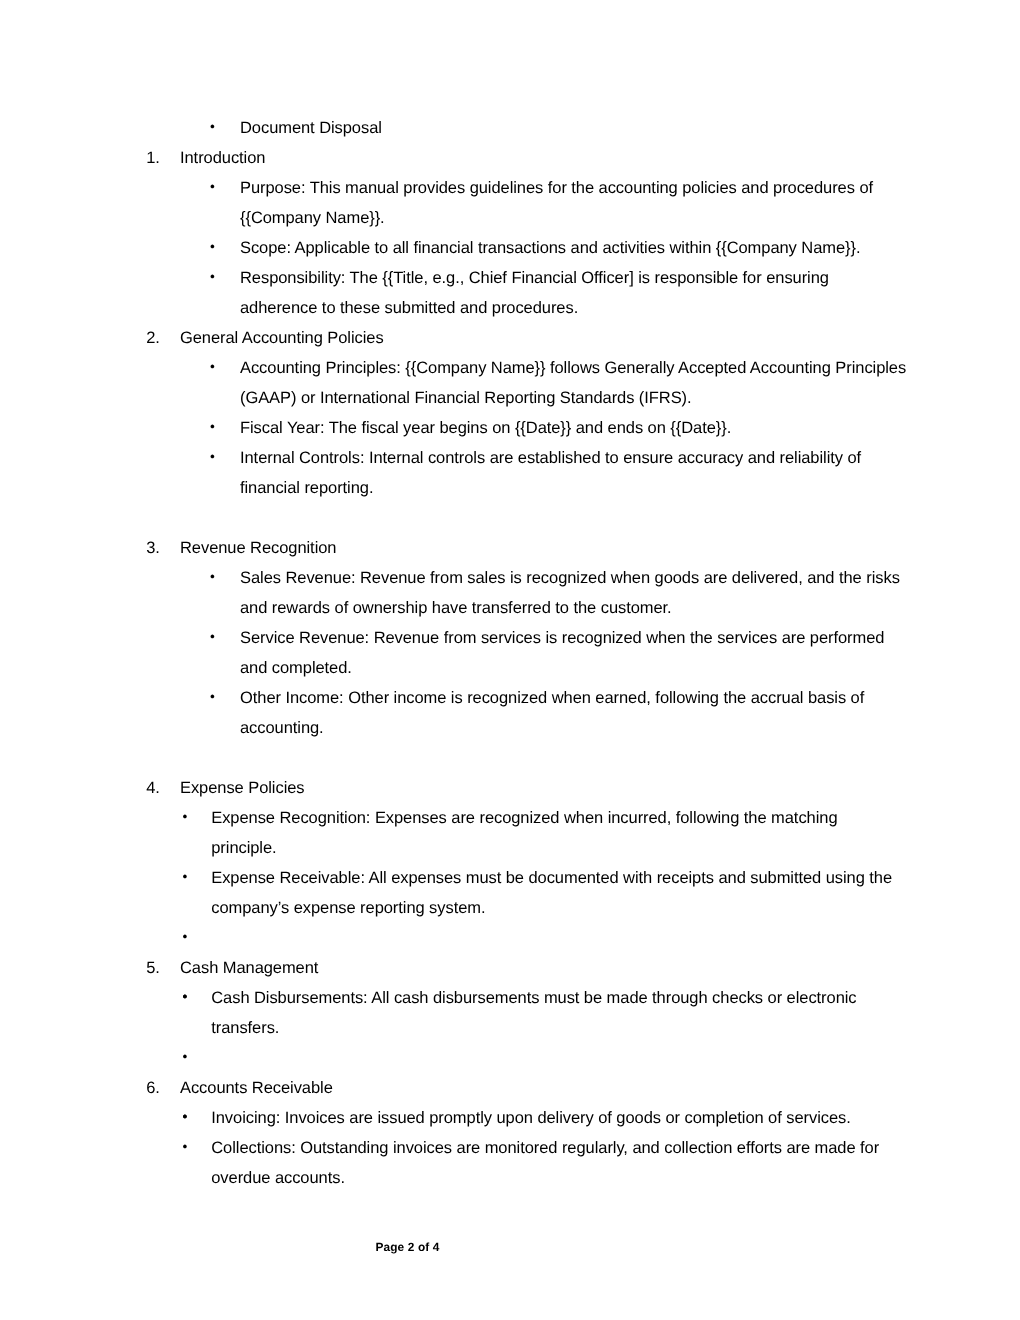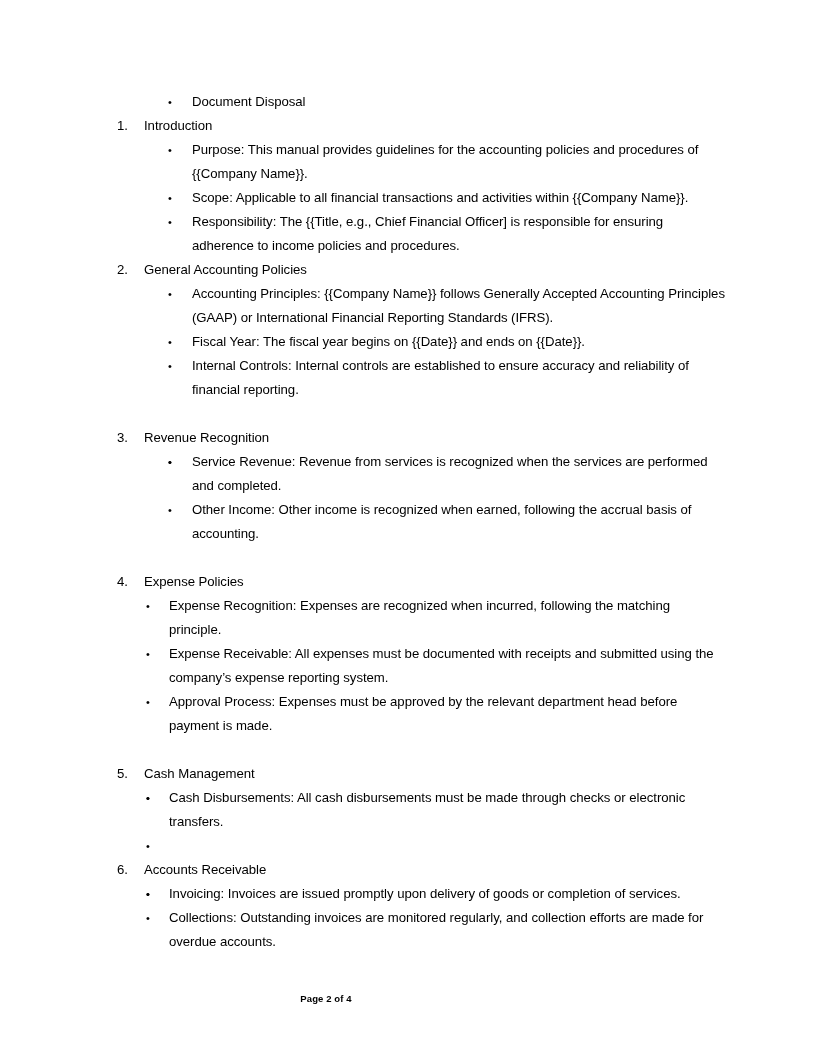--- a/index.html
+++ b/index.html
@@ -133,45 +133,45 @@
       <span class="bullet-mark">•</span>
       <span>Document Disposal</span>
     </div>
 
     <div id="sections-root">
         <div class="section">
           <div class="section-head"><span class="num">1.</span><span>Introduction</span></div>
           <ul class="bullets indent-deep">
             <li class="bullet-item"><span class="bullet-mark">•</span><span>Purpose: This manual provides guidelines for the accounting policies and procedures of {{Company Name}}.</span></li>
             <li class="bullet-item"><span class="bullet-mark">•</span><span>Scope: Applicable to all financial transactions and activities within {{Company Name}}.</span></li>
-            <li class="bullet-item"><span class="bullet-mark">•</span><span>Responsibility: The {{Title, e.g., Chief Financial Officer] is responsible for ensuring adherence to income policies and procedures.</span></li>
+            <li class="bullet-item"><span class="bullet-mark">•</span><span>Responsibility: The {{Title, e.g., Chief Financial Officer] is responsible for ensuring adherence to these submitted and procedures.</span></li>
           </ul>
         </div>
         <div class="section">
           <div class="section-head"><span class="num">2.</span><span>General Accounting Policies</span></div>
           <ul class="bullets indent-deep">
             <li class="bullet-item"><span class="bullet-mark">•</span><span>Accounting Principles: {{Company Name}} follows Generally Accepted Accounting Principles (GAAP) or International Financial Reporting Standards (IFRS).</span></li>
             <li class="bullet-item"><span class="bullet-mark">•</span><span>Fiscal Year: The fiscal year begins on {{Date}} and ends on {{Date}}.</span></li>
             <li class="bullet-item"><span class="bullet-mark">•</span><span>Internal Controls: Internal controls are established to ensure accuracy and reliability of financial reporting.</span></li>
           </ul>
         </div>
         <div class="section gap-before">
           <div class="section-head"><span class="num">3.</span><span>Revenue Recognition</span></div>
           <ul class="bullets indent-deep">
-            <li class="bullet-item"><span class="bullet-mark">•</span></li>
+            <li class="bullet-item"><span class="bullet-mark">•</span><span>Sales Revenue: Revenue from sales is recognized when goods are delivered, and the risks and rewards of ownership have transferred to the customer.</span></li>
             <li class="bullet-item"><span class="bullet-mark">•</span><span>Service Revenue: Revenue from services is recognized when the services are performed and completed.</span></li>
             <li class="bullet-item"><span class="bullet-mark">•</span><span>Other Income: Other income is recognized when earned, following the accrual basis of accounting.</span></li>
           </ul>
         </div>
         <div class="section gap-before">
           <div class="section-head"><span class="num">4.</span><span>Expense Policies</span></div>
           <ul class="bullets indent-shallow">
             <li class="bullet-item"><span class="bullet-mark">•</span><span>Expense Recognition: Expenses are recognized when incurred, following the matching principle.</span></li>
             <li class="bullet-item"><span class="bullet-mark">•</span><span>Expense Receivable: All expenses must be documented with receipts and submitted using the company’s expense reporting system.</span></li>
-            <li class="bullet-item"><span class="bullet-mark">•</span><span>Approval Process: Expenses must be approved by the relevant department head before payment is made.</span></li>
+            <li class="bullet-item"><span class="bullet-mark">•</span></li>
           </ul>
         </div>
         <div class="section gap-before">
           <div class="section-head"><span class="num">5.</span><span>Cash Management</span></div>
           <ul class="bullets indent-shallow">
             <li class="bullet-item"><span class="bullet-mark">•</span></li>
             <li class="bullet-item"><span class="bullet-mark">•</span><span>Cash Disbursements: All cash disbursements must be made through checks or electronic transfers.</span></li>
             <li class="bullet-item"><span class="bullet-mark">•</span></li>
           </ul>
         </div>

